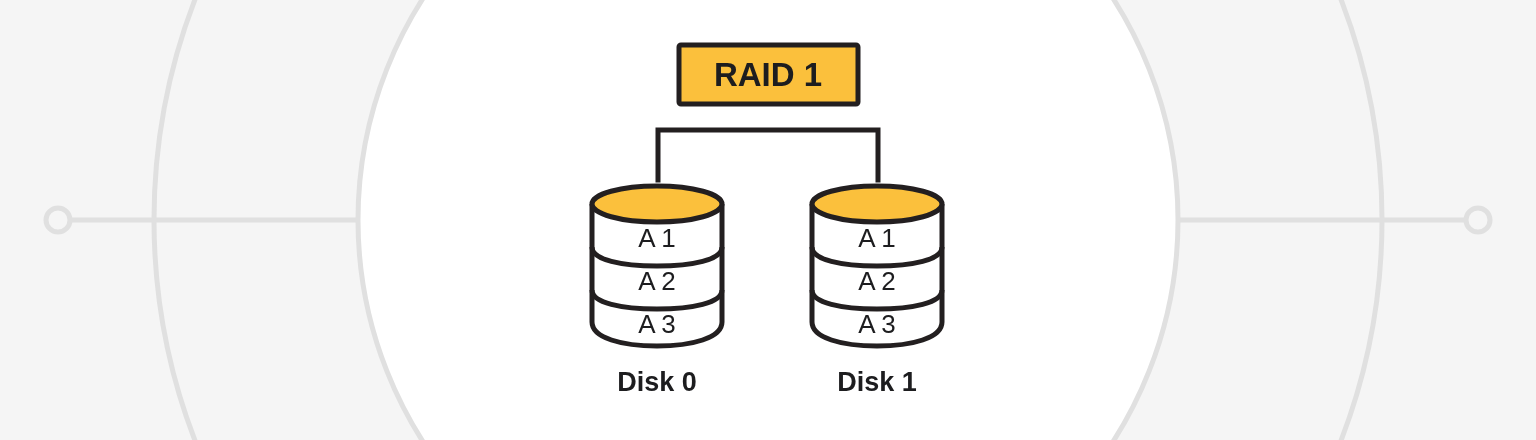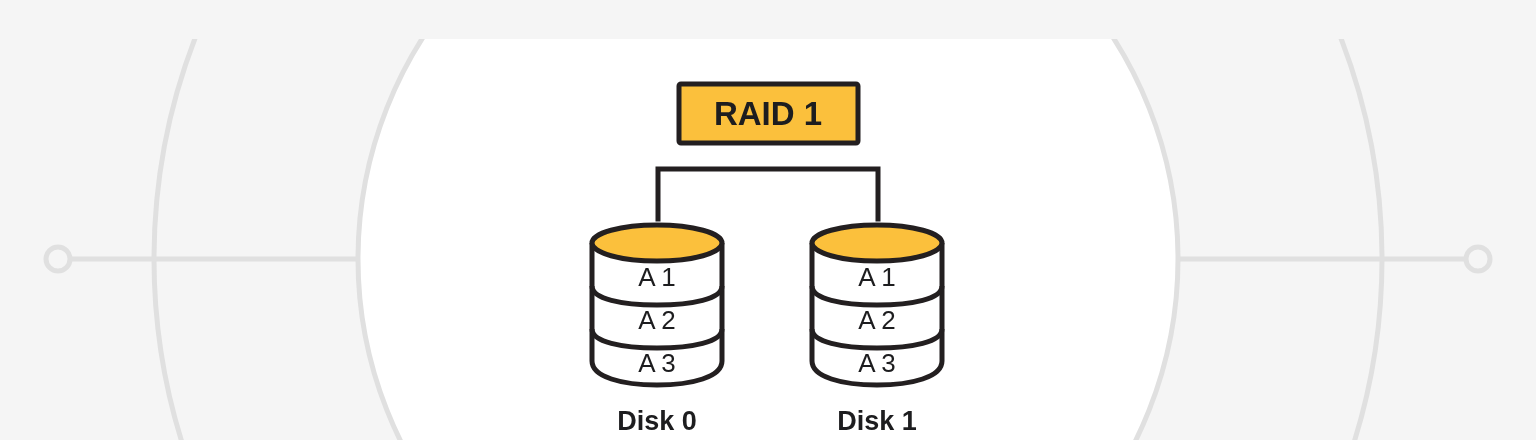--- a/index.html
+++ b/index.html
@@ -10,21 +10,20 @@
     width: 1536px;
     height: 440px;
     background: #f5f5f5;
     font-family: "Liberation Sans", sans-serif;
     overflow: hidden;
   }
   #stage {
     position: relative;
     width: 1536px;
     height: 313px;
-    margin-top: 39px;
   }
   #bg-layer, #diagram-layer {
     position: absolute;
     top: 0;
     left: 0;
     width: 1536px;
     height: 440px;
   }
   .raid-label {
     font-family: "Liberation Sans", sans-serif;

